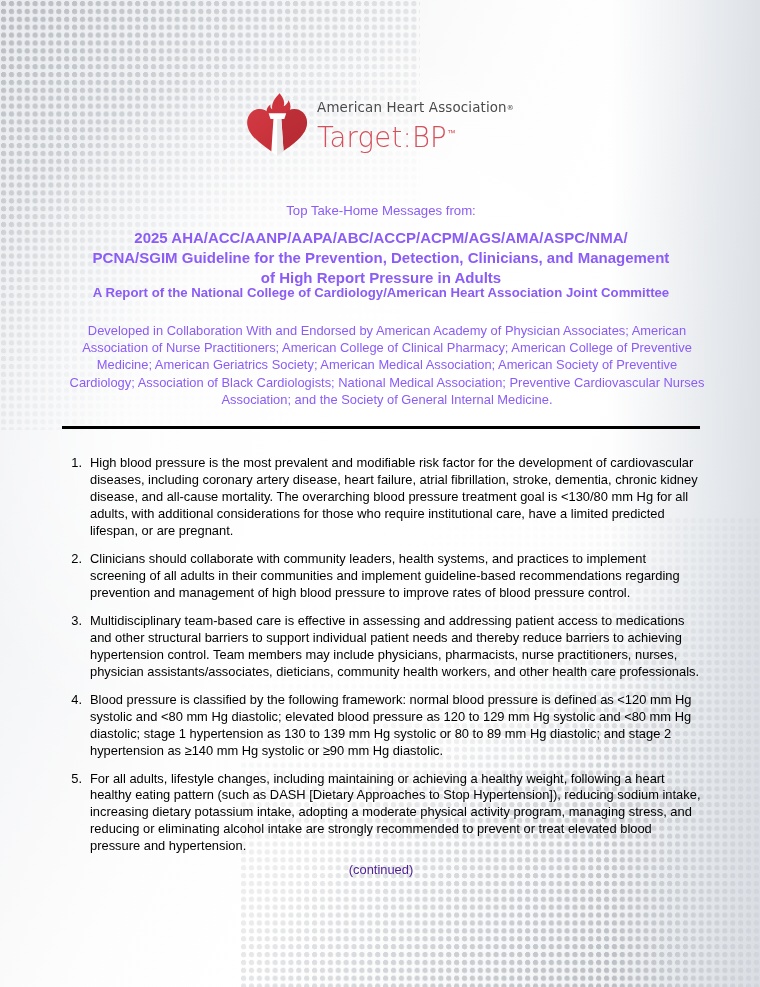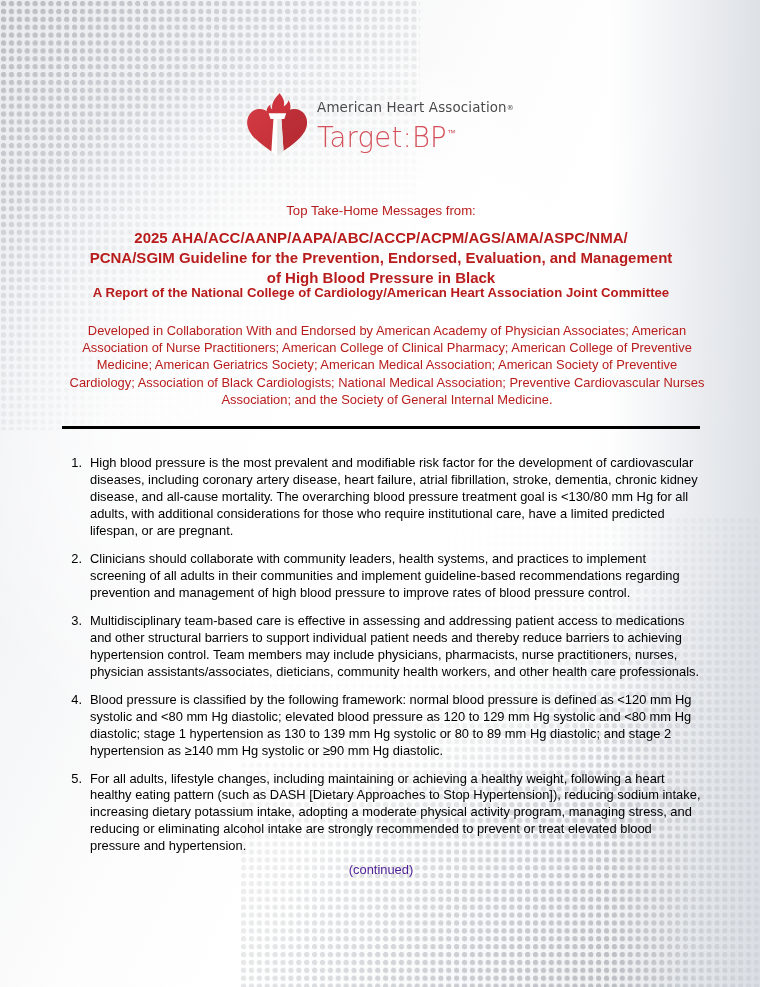--- a/index.html
+++ b/index.html
@@ -118,21 +118,21 @@
     vertical-align: 11px;
     letter-spacing: 0;
   }
 
   
   .hdr-wrap {
     position: absolute;
     left: 62px;
     width: 638px;
     text-align: center;
-    color: #b91c1c;
+    color: #8b5cf6;
   }
   #kicker {
     top: 203px;
     font-size: 13.2px;
     font-weight: 400;
     line-height: 1.25;
   }
   #guideline-title {
     top: 228px;
     font-size: 15px;
@@ -238,22 +238,22 @@
         <div id="aha-name"><span>American Heart Association</span><span class="reg">®</span></div>
         <div id="target-bp"><span>Target:BP</span><span class="tm">™</span></div>
       </div>
     </div>
   </div>
 
   <div class="hdr-wrap" id="kicker">Top Take-Home Messages from:</div>
 
   <div class="hdr-wrap" id="guideline-title">
     <div>2025 AHA/ACC/AANP/AAPA/ABC/ACCP/ACPM/AGS/AMA/ASPC/NMA/</div>
-    <div>PCNA/SGIM Guideline for the Prevention, Endorsed, Evaluation, and Management</div>
-    <div>of High Blood Pressure in Black</div>
+    <div>PCNA/SGIM Guideline for the Prevention, Detection, Clinicians, and Management</div>
+    <div>of High Report Pressure in Adults</div>
   </div>
 
   <div class="hdr-wrap" id="report-line">
     <div>A Report of the National College of Cardiology/American Heart Association Joint Committee</div>
   </div>
 
   <div class="hdr-wrap" id="collab">Developed in Collaboration With and Endorsed by American Academy of Physician Associates; American Association of Nurse Practitioners; American College of Clinical Pharmacy; American College of Preventive Medicine; American Geriatrics Society; American Medical Association; American Society of Preventive Cardiology; Association of Black Cardiologists; National Medical Association; Preventive Cardiovascular Nurses Association; and the Society of General Internal Medicine.</div>
 
   <div id="rule"></div>
 

